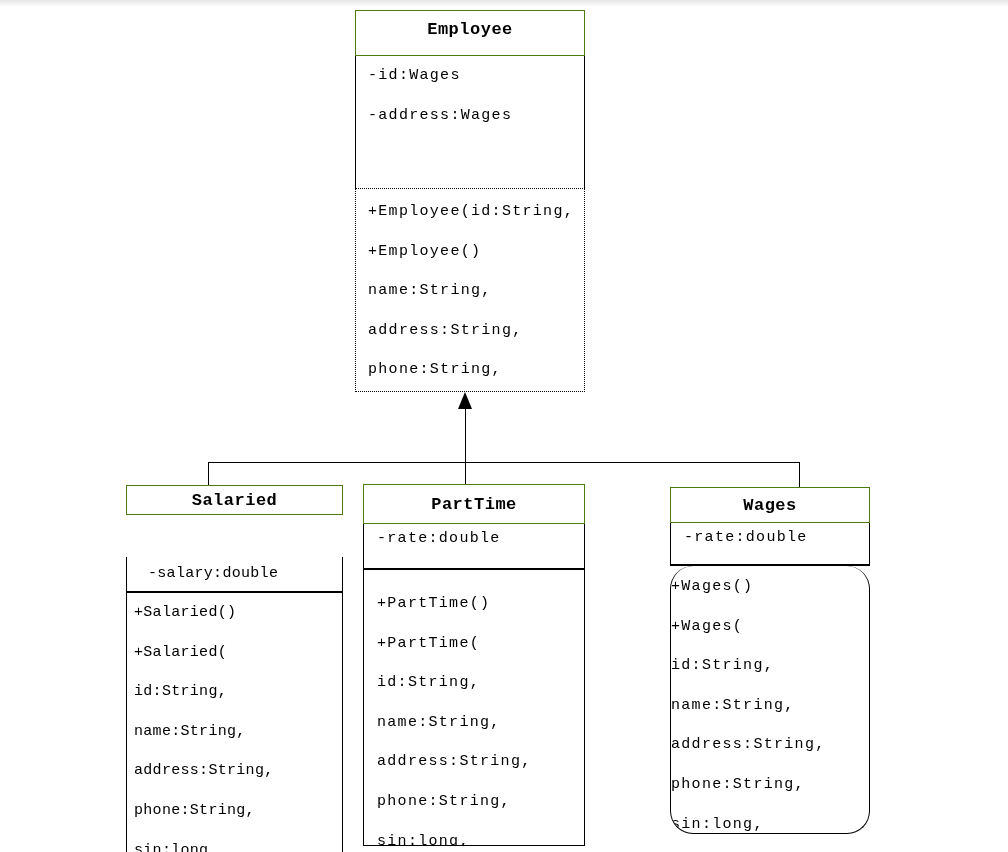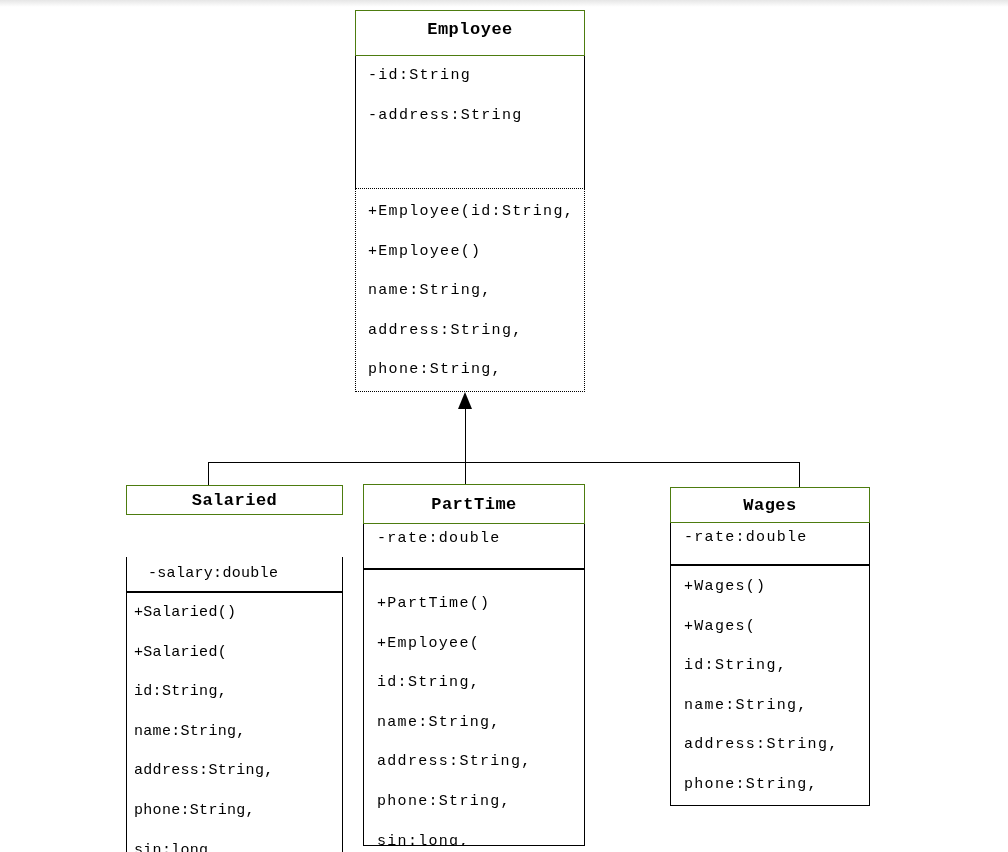--- a/index.html
+++ b/index.html
@@ -54,21 +54,21 @@
   #box-parttime .title   { height:40px; }
   #box-parttime .attrs   { height:46px; border-bottom:2px solid #000; padding-left:13px; }
   #box-parttime .attrs .line { line-height:30px; }
   #box-parttime .methods { height:276px; padding-left:13px; padding-top:14px; }
 
   
   #box-wages { left:670px; top:487px; width:200px; letter-spacing:1.3px; }
   #box-wages .title   { height:36px; }
   #box-wages .attrs   { height:43px; border-bottom:2px solid #000; padding-left:13px; }
   #box-wages .attrs .line { line-height:29px; }
-  #box-wages .methods { height:240px; padding-left:13px; padding-top:1px; }
+  #box-wages .methods { height:268px; padding-top:1px;border-radius:23px; }
 
   
   .conn { position:absolute; background:#000; }
   #conn-arrow-shaft { left:465px; top:407px; width:1px; height:55px; }
   #conn-horizontal  { left:208px; top:462px; width:592px; height:1px; }
   #conn-stub-left   { left:208px; top:462px; width:1px; height:23px; }
   #conn-stub-mid    { left:465px; top:462px; width:1px; height:22px; }
   #conn-stub-right  { left:799px; top:462px; width:1px; height:25px; }
   #arrowhead {
     position:absolute; left:458px; top:392px;
@@ -79,22 +79,22 @@
   }
 </style>
 </head>
 <body>
 
 <div class="page-top-shade"></div>
 
 <div class="class-box" id="box-employee">
   <div class="compartment title">Employee</div>
   <div class="compartment attrs">
-    <div class="line">-id:String</div>
-    <div class="line">-address:String</div>
+    <div class="line">-id:Wages</div>
+    <div class="line">-address:Wages</div>
   </div>
   <div class="compartment methods">
     <div class="line">+Employee(id:String,</div>
     <div class="line">+Employee()</div>
     <div class="line">name:String,</div>
     <div class="line">address:String,</div>
     <div class="line">phone:String,</div>
   </div>
 </div>
 
@@ -121,21 +121,21 @@
   </div>
 </div>
 
 <div class="class-box" id="box-parttime">
   <div class="compartment title">PartTime</div>
   <div class="compartment attrs">
     <div class="line">-rate:double</div>
   </div>
   <div class="compartment methods">
     <div class="line">+PartTime()</div>
-    <div class="line">+Employee(</div>
+    <div class="line">+PartTime(</div>
     <div class="line">id:String,</div>
     <div class="line">name:String,</div>
     <div class="line">address:String,</div>
     <div class="line">phone:String,</div>
     <div class="line">sin:long,</div>
   </div>
 </div>
 
 <div class="class-box" id="box-wages">
   <div class="compartment title">Wages</div>

